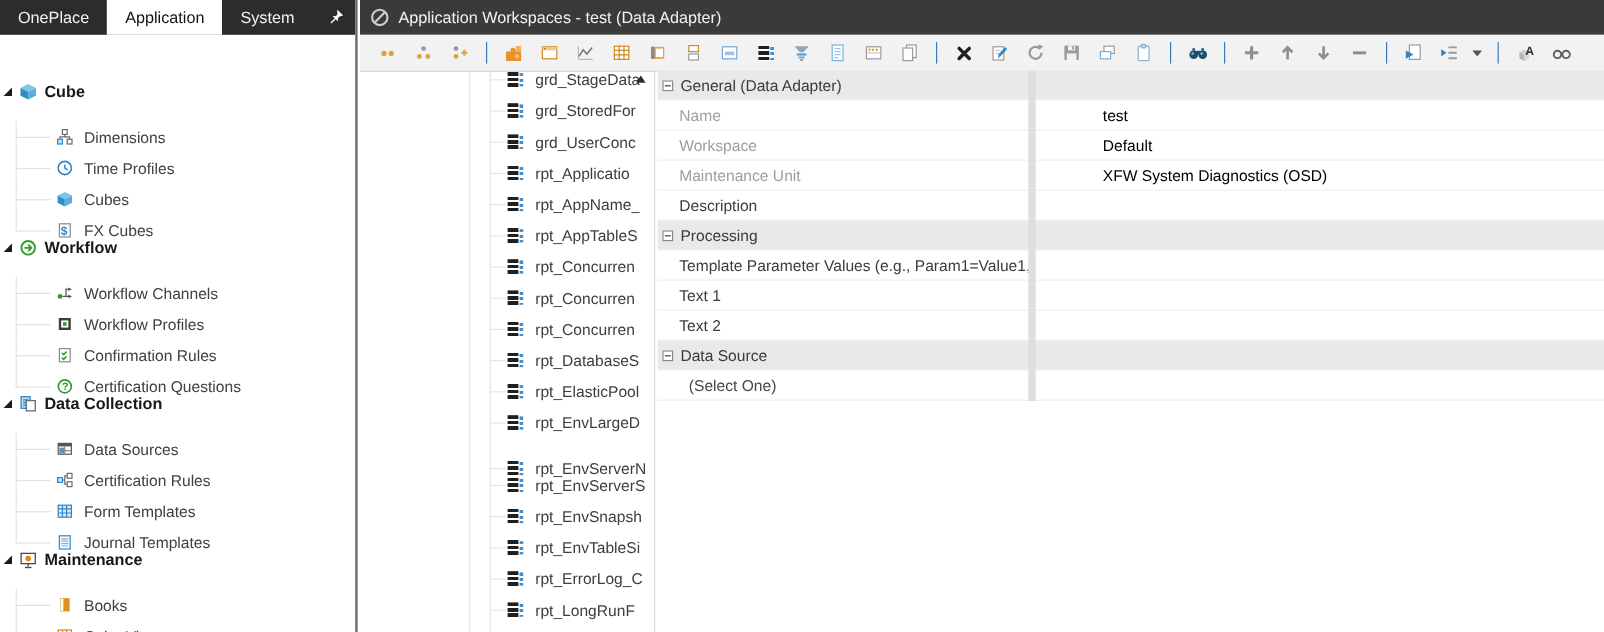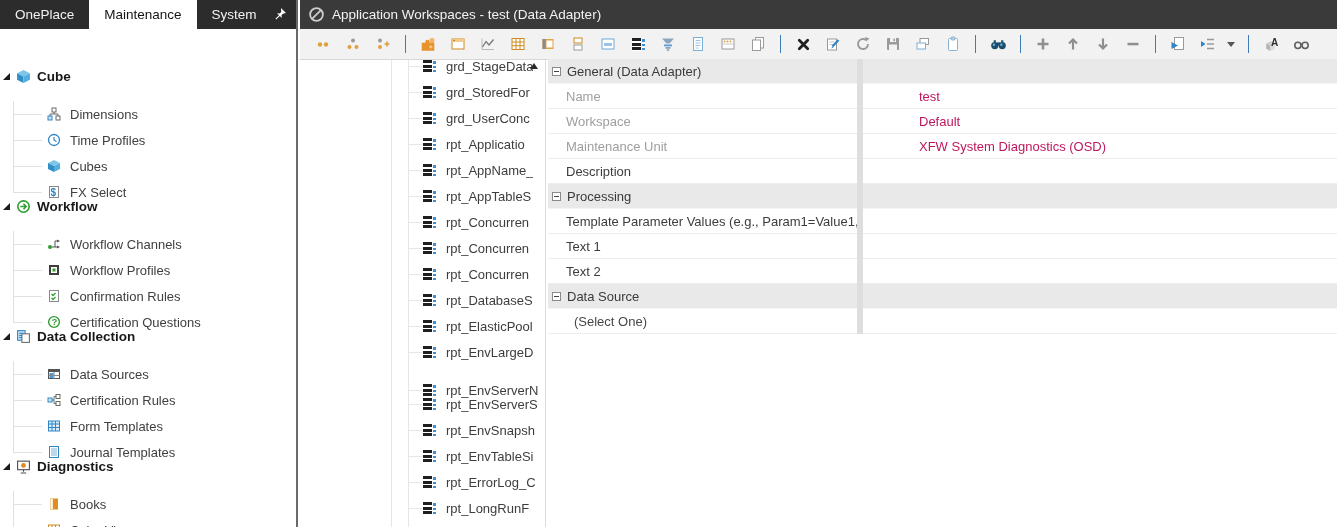--- a/index.html
+++ b/index.html
@@ -67,37 +67,37 @@
   .colband { position:absolute; left:309px; top:0; width:6px; height:275px; background:#dedede; }
   .psec { height:25px; background:#e9e9e9; display:flex; align-items:center; padding-left:4px;
     font-size:13px; color:#3a3a3a; border-bottom:1px solid #f6f6f6; }
   .cbox { width:9px; height:9px; border:1px solid #8a8a8a; background:#fff; position:relative; margin-right:6px; flex:none; }
   .cbox::after { content:""; position:absolute; left:1px; top:3px; width:5px; height:1px; background:#444; }
   .prow { height:25px; display:flex; align-items:stretch; border-bottom:1px solid #ededed; background:#fff;gap:36px; }
   .plab { width:309px; padding-left:18px; display:flex; align-items:center; font-size:13px; color:#3c3c3c; white-space:nowrap; overflow:hidden; }
   .plab.muted { color:#9e9e9e; }
   .plab.focused { outline:1px dotted #6f6f6f; outline-offset:-1px; }
   .pval { flex:1; padding-left:26px; display:flex; align-items:center; font-size:13px; color:#474747; white-space:nowrap; overflow:hidden; }
-  .pval.muted { color:#be185d; }
+  .pval.muted { color:#000000; }
 
   svg { display:block; }
   text { font-family:"Liberation Sans", sans-serif; }
 </style>
 </head>
 <body>
 
 <div id="app">
 
   <aside class="sidebar">
     <div class="tabs">
       <div class="tab">
           <span>OnePlace</span>
         </div>
       <div class="tab active">
-          <span>Maintenance</span>
+          <span>Application</span>
         </div>
       <div class="tab">
           <span>System</span>
         </div>
       <div class="pin">
         <svg width="15" height="15" viewBox="0 0 15 15">
             <path d="M9 1l5 5-3 .8-1.5 1.5.3 2.7-2-2-3.6 3.6-.8-.8L7 8.2l-2-2 2.7.3L9.2 5z" fill="#ffffff"></path>
           </svg>
       </div>
     </div>
@@ -153,21 +153,21 @@
       </div>
       <div class="trow child" style="top:138px">
         <span class="vseg half"></span>
           <span class="dash"></span>
         <span class="ticn">
             <svg width="14" height="14" viewBox="0 0 14 14">
               <rect x="2.5" y="1.5" width="9" height="11" fill="#fff" stroke="#8a8a8a"></rect>
               <text x="3.6" y="10.5" font-size="10" font-weight="bold" fill="#2e86c8">$</text>
             </svg>
           </span>
-        <span class="tlb">FX Select</span>
+        <span class="tlb">FX Cubes</span>
       </div>
 
       <div class="trow root" style="top:164px">
         <span class="exp"></span>
         <span class="ticn">
             <svg width="15" height="15" viewBox="0 0 14 14">
               <circle cx="7" cy="7" r="5.3" fill="#fff" stroke="#2f9e2f" stroke-width="1.5"></circle>
               <path d="M4 7h5M7 4.5L9.5 7 7 9.5" stroke="#2f9e2f" stroke-width="1.4" fill="none"></path>
             </svg>
           </span>
@@ -282,21 +282,21 @@
 
       <div class="trow root" style="top:424px">
         <span class="exp"></span>
         <span class="ticn">
             <svg width="15" height="15" viewBox="0 0 14 14">
               <rect x="1.5" y="2" width="11" height="8" fill="#fff" stroke="#4a4a4a"></rect>
               <circle cx="7" cy="6" r="2.2" fill="#e08a1e"></circle>
               <path d="M7 10v2M4.5 13h5" stroke="#4a4a4a"></path>
             </svg>
           </span>
-        <span class="tlb">Diagnostics</span>
+        <span class="tlb">Maintenance</span>
       </div>
       <div class="trow child" style="top:450px">
         <span class="vseg"></span>
           <span class="dash"></span>
         <span class="ticn">
             <svg width="14" height="14" viewBox="0 0 14 14">
               <rect x="3" y="1.5" width="8" height="11" fill="#dd8f1f"></rect>
               <rect x="3.4" y="1.9" width="2.4" height="10.2" fill="#ffffff"></rect>
             </svg>
           </span>

